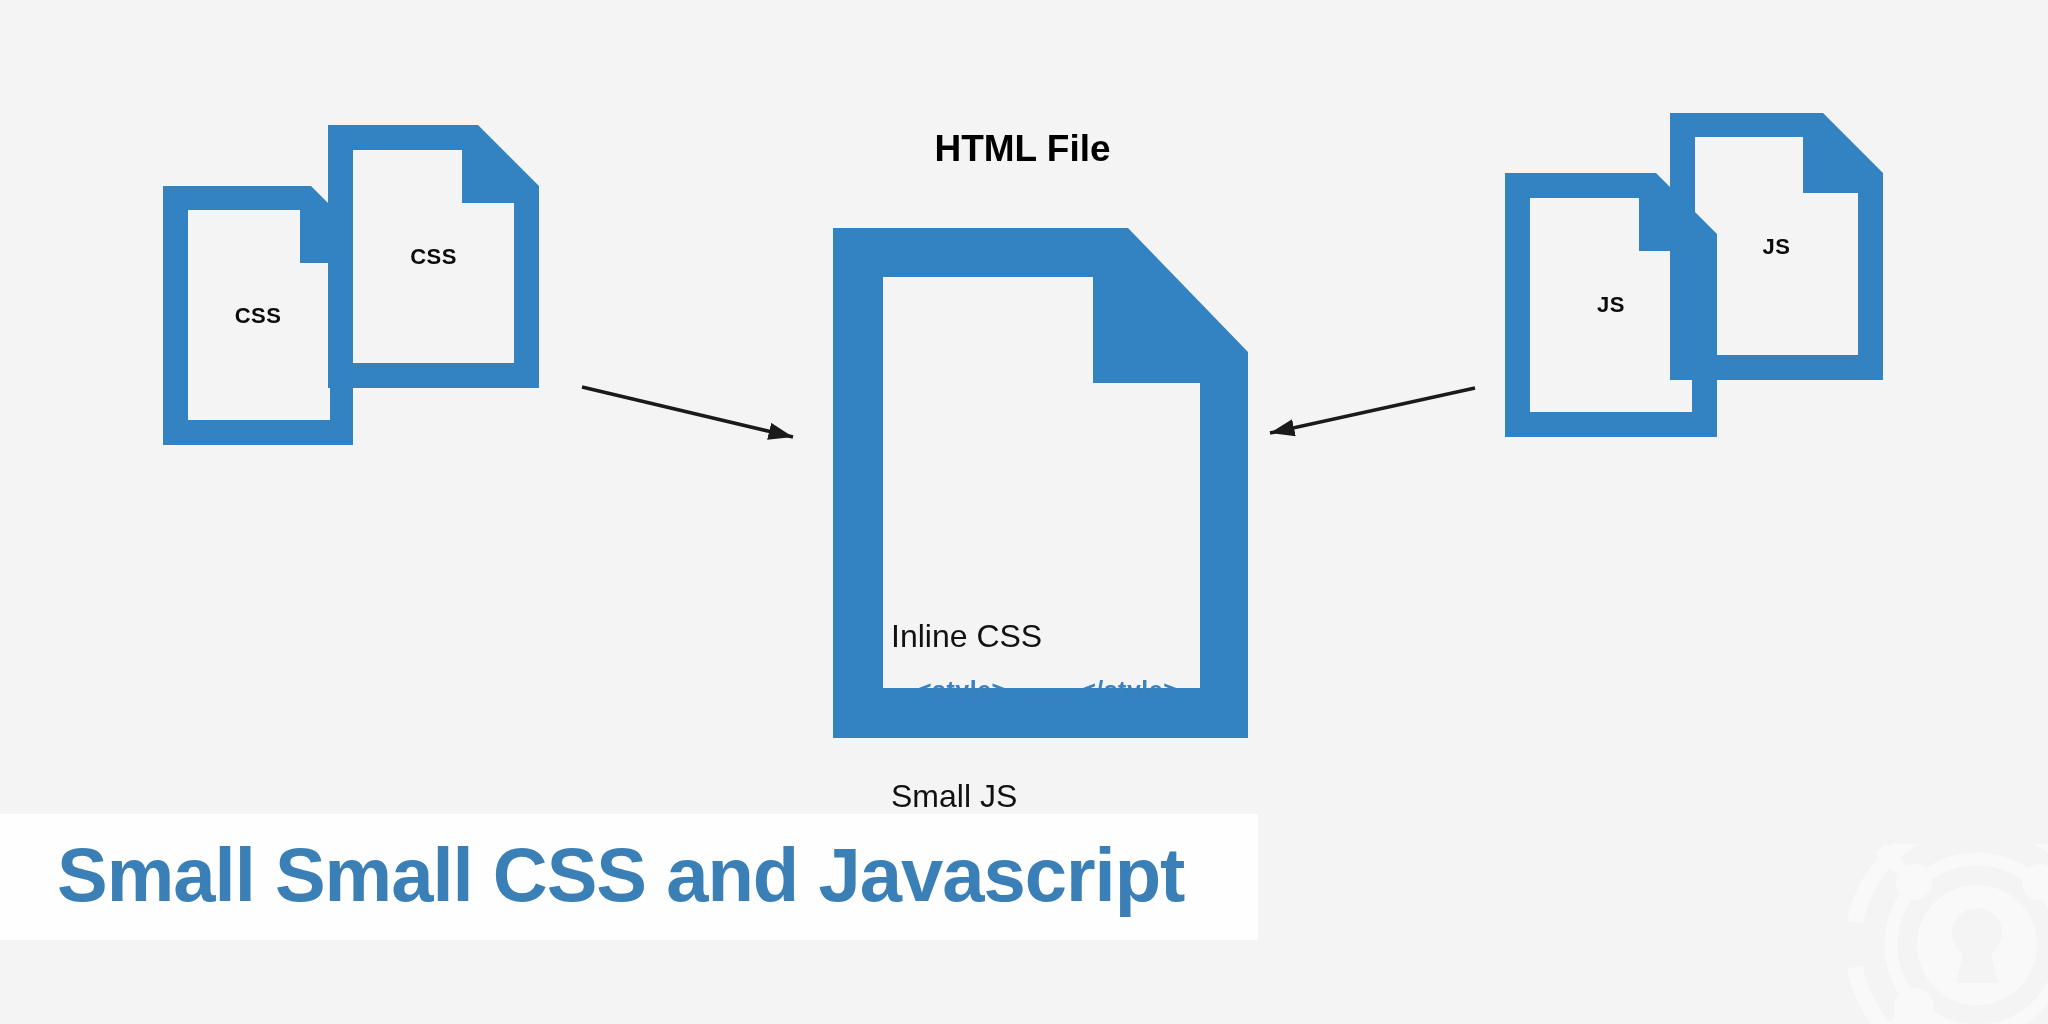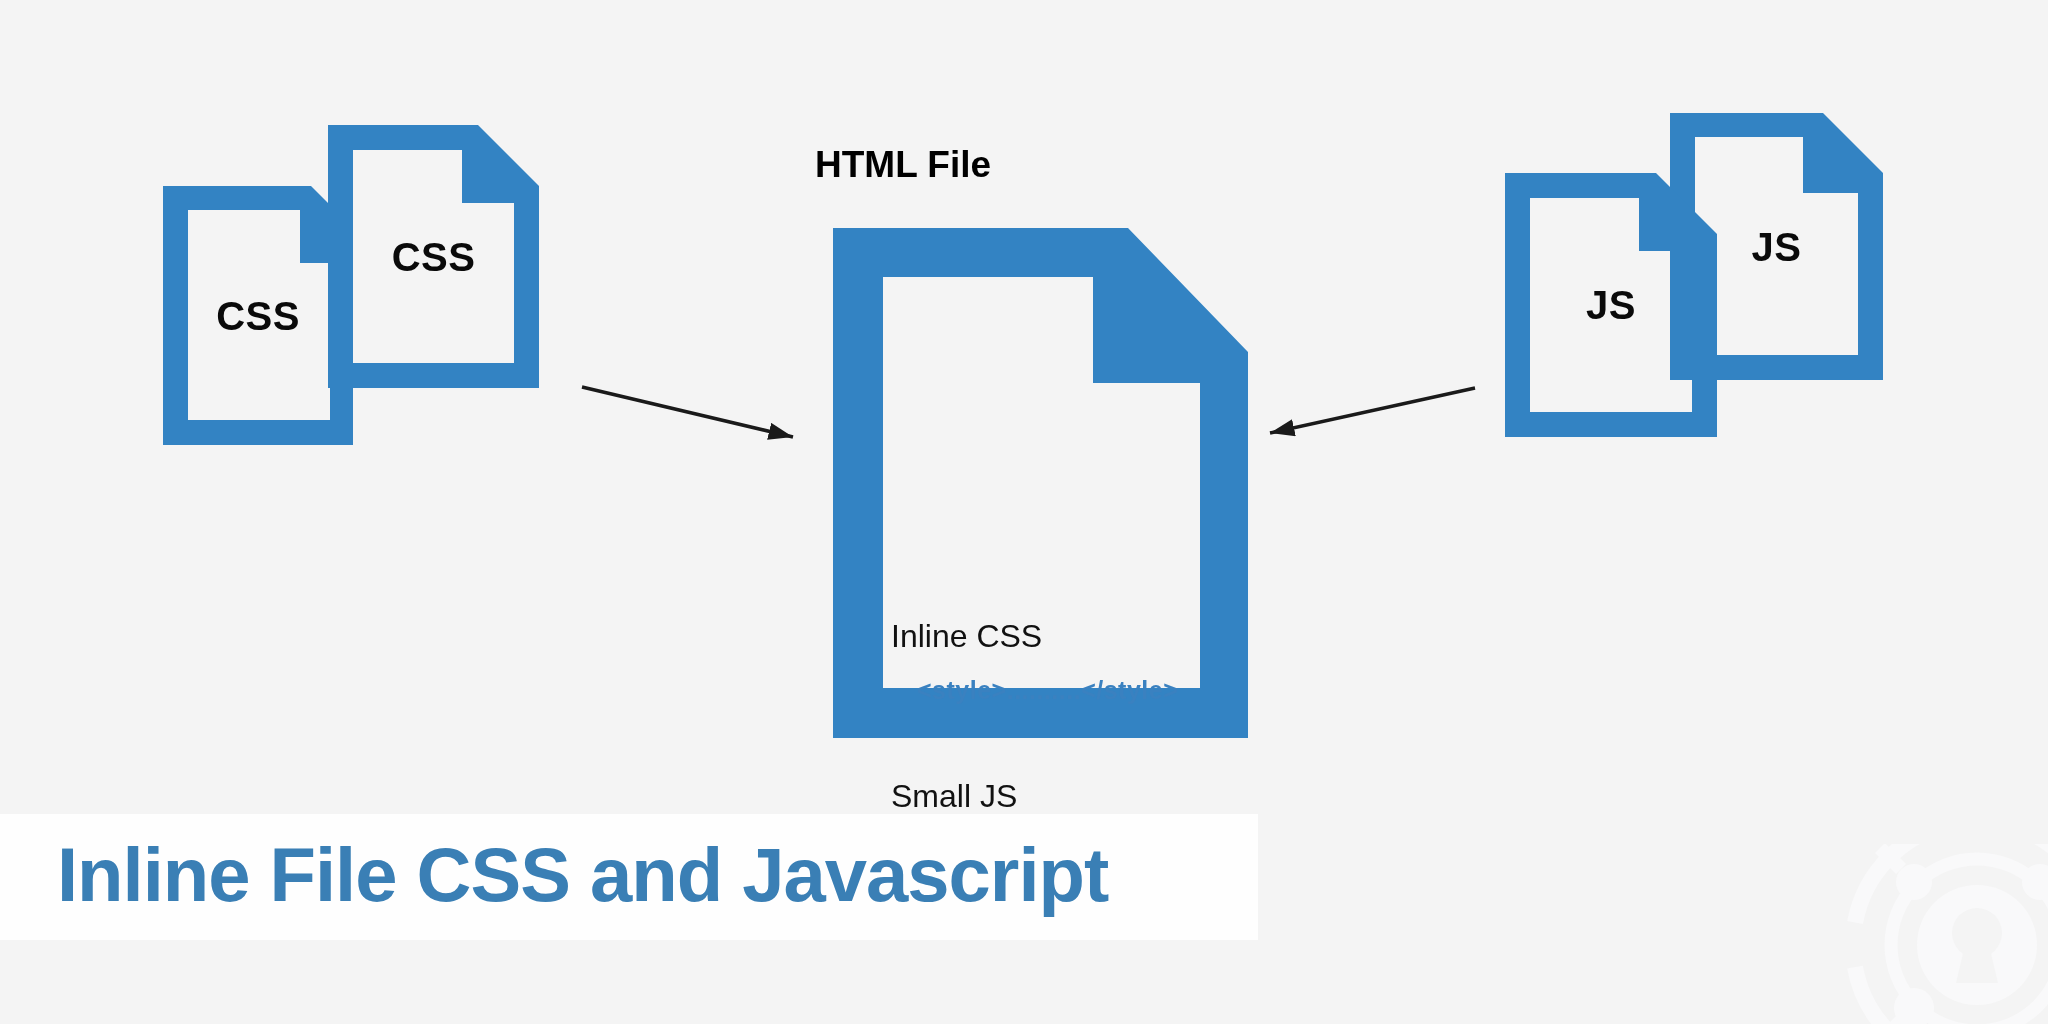--- a/index.html
+++ b/index.html
@@ -15,27 +15,27 @@
   .stage{
     position:relative;width:2048px;height:1024px;overflow:hidden;
     background:var(--bg);
     font-family:"Liberation Sans", sans-serif;
   }
   .doc{position:absolute;}
   .doc svg{position:absolute;left:0;top:0;width:100%;height:100%;display:block;}
   .doc-shape{fill:var(--doc-blue);}
   .doc-label{
     position:absolute;left:50%;top:50%;transform:translate(-50%,-50%);
-    font-weight:700;font-size:40px;color:#0a0a0a;letter-spacing:0.5px;
+    font-weight:700;font-size:22px;color:#0a0a0a;letter-spacing:0.5px;
     white-space:nowrap;
     text-align:right;
   }
   .html-title{
-    position:absolute;left:815px;top:144px;width:415px;
-    text-align:left;font-weight:700;font-size:37px;color:#000;
+    position:absolute;left:815px;top:128px;width:415px;
+    text-align:center;font-weight:700;font-size:37px;color:#000;
   }
   .section-heading{
     position:absolute;left:76px;
     font-size:32px;font-weight:400;color:var(--ink);white-space:nowrap;
   }
   .code-line{
     position:absolute;left:82px;
     font-size:25px;font-weight:700;color:var(--code-blue);white-space:nowrap;
     letter-spacing:0.5px;
   }
@@ -104,21 +104,21 @@
     <defs>
       <marker id="ah" markerWidth="8" markerHeight="6" refX="7" refY="2.5" orient="auto">
         <path d="M0,0 L7,2.5 L0,5 Z" fill="#1a1a1a"></path>
       </marker>
     </defs>
     <line x1="582" y1="387" x2="793" y2="437" stroke="#1a1a1a" stroke-width="3.5" marker-end="url(#ah)"></line>
     <line x1="1475" y1="388" x2="1270" y2="433" stroke="#1a1a1a" stroke-width="3.5" marker-end="url(#ah)"></line>
   </svg>
 
   <div class="banner">
-    <h1>Inline File CSS and Javascript</h1>
+    <h1>Small Small CSS and Javascript</h1>
   </div>
 
   <svg class="watermark" viewBox="0 0 220 180" aria-hidden="true">
     <g fill="none" stroke="none">
       <circle cx="149" cy="101" r="60" fill="var(--watermark)"></circle>
       <circle cx="149" cy="89" r="25" fill="var(--bg)"></circle>
       <path d="M137,101 L161,101 L170,139 L128,139 Z" fill="var(--bg)"></path>
       <circle cx="149" cy="101" r="86" stroke="var(--watermark)" stroke-width="13"></circle>
       <g transform="rotate(45 149 101)">
         <circle cx="149" cy="101" r="124" stroke="var(--watermark)" stroke-width="16" stroke-dasharray="150 44.8" stroke-dashoffset="75"></circle>

